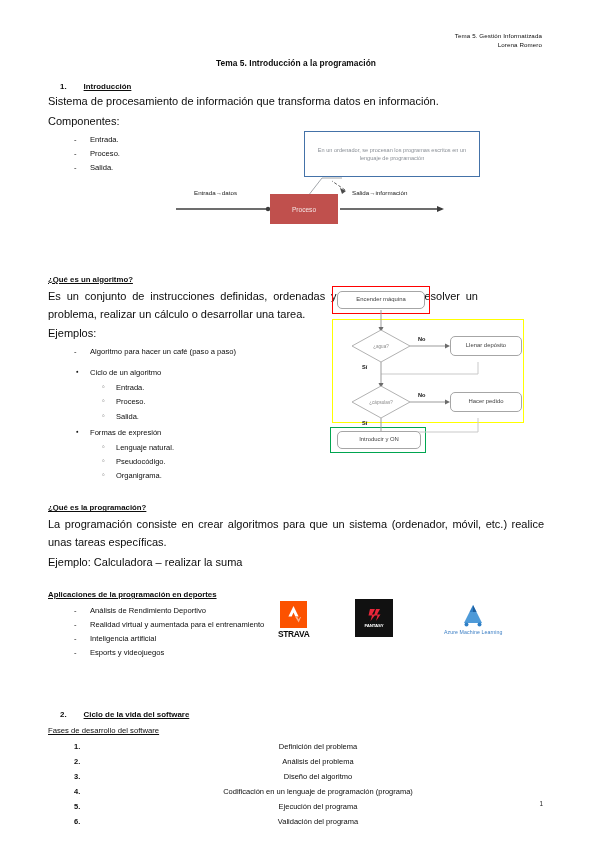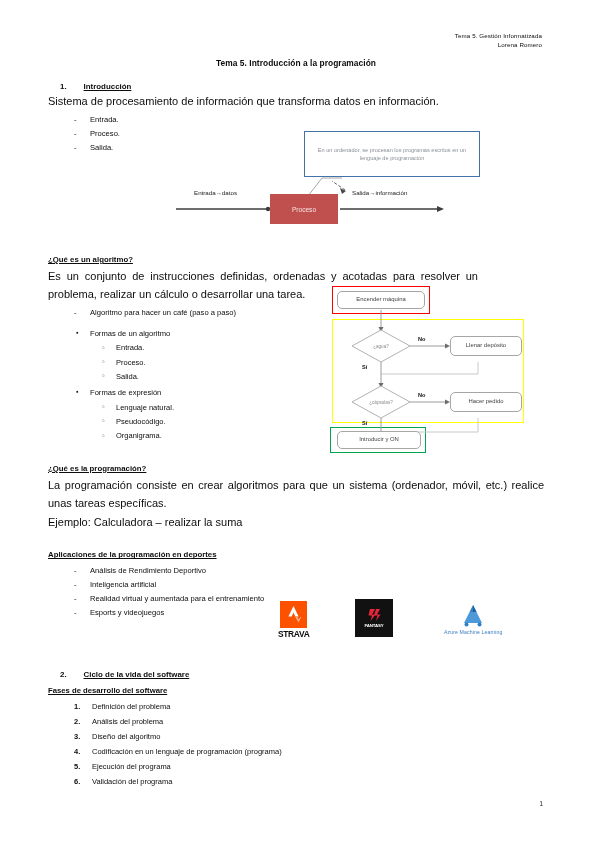--- a/index.html
+++ b/index.html
@@ -20,32 +20,32 @@
 
   
   .doc-title { text-align:center; font-size:8.4px; font-weight:bold; margin:30px 0 0 0; letter-spacing:.05px; }
 
   
   .body-txt { font-size:11px; line-height:1.62; margin-top:7px; text-align:justify; }
   .tight { margin-top:2px; }
   .h-num { font-size:7.9px; font-weight:bold; margin-top:14px; display:flex; gap:17px; padding-left:12px; }
   .h-num .u { text-decoration:underline; }
   .h-und { font-size:7.8px; font-weight:bold; text-decoration:underline; margin-top:14px; display:inline-block; }
-  .h-sub { font-size:7.7px; font-weight:bold; text-decoration:underline; margin-top:3px; display:inline-block; }
+  .h-sub { font-size:7.7px; font-weight:normal; text-decoration:underline; margin-top:3px; display:inline-block; }
 
   
   ul.dash, ul.disc, ul.circ { list-style:none; margin:2px 0 0 0; padding:0; }
   ul.dash > li { font-size:7.6px; line-height:1.85; padding-left:42px; position:relative; }
   ul.dash > li:before { content:"-"; position:absolute; left:26px; }
   ul.disc > li { font-size:7.6px; line-height:1.95; padding-left:42px; position:relative; font-weight:normal; }
   ul.disc > li:before { content:"\25CF"; position:absolute; left:28px; font-size:4.6px; top:.42em; }
   ul.circ { margin-top:0; }
   ul.circ > li { font-size:7.5px; line-height:1.9; padding-left:68px; position:relative; }
   ul.circ > li:before { content:"\25CB"; position:absolute; left:54px; font-size:4.4px; top:.5em; }
-  ol.num { list-style:none; margin:2px 0 0 0; padding:0; counter-reset:ph; }
+  ol.num { list-style:none; margin:2px 0 0 0; padding:0; counter-reset:ph;text-align:center; }
   ol.num > li { font-size:7.5px; line-height:2.0; padding-left:44px; position:relative; counter-increment:ph; }
   ol.num > li:before { content:counter(ph) "."; position:absolute; left:26px; font-weight:bold; }
 
   
   .callout {
     position:absolute; left:304px; top:131px; width:176px; height:46px;
     border:1px solid #4472a8; background:#ffffff;
     display:flex; align-items:center; justify-content:center;
     text-align:center; font-size:5.6px; line-height:1.5; color:#8a8f96;
     padding:3px 8px;
@@ -104,20 +104,21 @@
     <div>Lorena Romero</div>
   </div>
 
   <div class="doc-title">Tema 5. Introducción a la programación</div>
 
   <div class="h-num">
     <span>1.</span>
     <span class="u">Introducción</span>
   </div>
   <div class="body-txt tight">Sistema de procesamiento de información que transforma datos en información.</div>
+  <div class="body-txt tight">Componentes:</div>
   <ul class="dash">
     <li>Entrada.</li>
     <li>Proceso.</li>
     <li>Salida.</li>
   </ul>
 
   <div class="callout">
     <span>En un ordenador, se procesan los programas escritos en un lenguaje de programación</span>
   </div>
   <svg class="callout-tail" width="600" height="848" style="position:absolute;left:0;top:0;pointer-events:none;">
@@ -137,25 +138,26 @@
     <div class="proc-box">Proceso</div>
     <div class="ax-lbl" style="left:176px; top:3px;">Salida→información</div>
   </div>
 
   <div style="height:86px;"></div>
 
   <div>
     <span class="h-und">¿Qué es un algoritmo?</span>
   </div>
   <div class="body-txt tight" style="width:430px;">Es un conjunto de instrucciones definidas, ordenadas y acotadas para resolver un problema, realizar un cálculo o desarrollar una tarea.</div>
+  <div class="body-txt tight">Ejemplos:</div>
   <ul class="dash">
     <li>Algoritmo para hacer un café (paso a paso)</li>
   </ul>
   <ul class="disc" style="margin-top:7px;">
-    <li>Formas de un algoritmo</li>
+    <li>Ciclo de un algoritmo</li>
   </ul>
   <ul class="circ">
     <li>Entrada.</li>
     <li>Proceso.</li>
     <li>Salida.</li>
   </ul>
   <ul class="disc">
     <li>Formas de expresión</li>
   </ul>
   <ul class="circ">
@@ -220,22 +222,22 @@
     <span class="h-und">¿Qué es la programación?</span>
   </div>
   <div class="body-txt tight">La programación consiste en crear algoritmos para que un sistema (ordenador, móvil, etc.) realice unas tareas específicas.</div>
   <div class="body-txt tight">Ejemplo: Calculadora – realizar la suma</div>
 
   <div style="margin-top:11px;">
     <span class="h-und" style="margin-top:4px;">Aplicaciones de la programación en deportes</span>
   </div>
   <ul class="dash" style="margin-top:3px;">
     <li>Análisis de Rendimiento Deportivo</li>
+    <li>Realidad virtual y aumentada para el entrenamiento</li>
     <li>Inteligencia artificial</li>
-    <li>Realidad virtual y aumentada para el entrenamiento</li>
     <li>Esports y videojuegos</li>
   </ul>
 
   <div class="logos">
     <div class="logo" style="left:20px; top:0;">
       <div class="strava-mark">
         <svg width="15" height="17" viewBox="0 0 15 17">
           <polygon points="7.5,0 12.6,10.5 9.3,10.5 7.5,6.6 5.7,10.5 2.4,10.5" fill="#ffffff"></polygon>
           <polygon points="9.3,10.9 11.3,10.9 12.7,13.6 14.1,10.9 15,10.9 12.7,16.6" fill="#ffffff" opacity=".55"></polygon>
         </svg>

